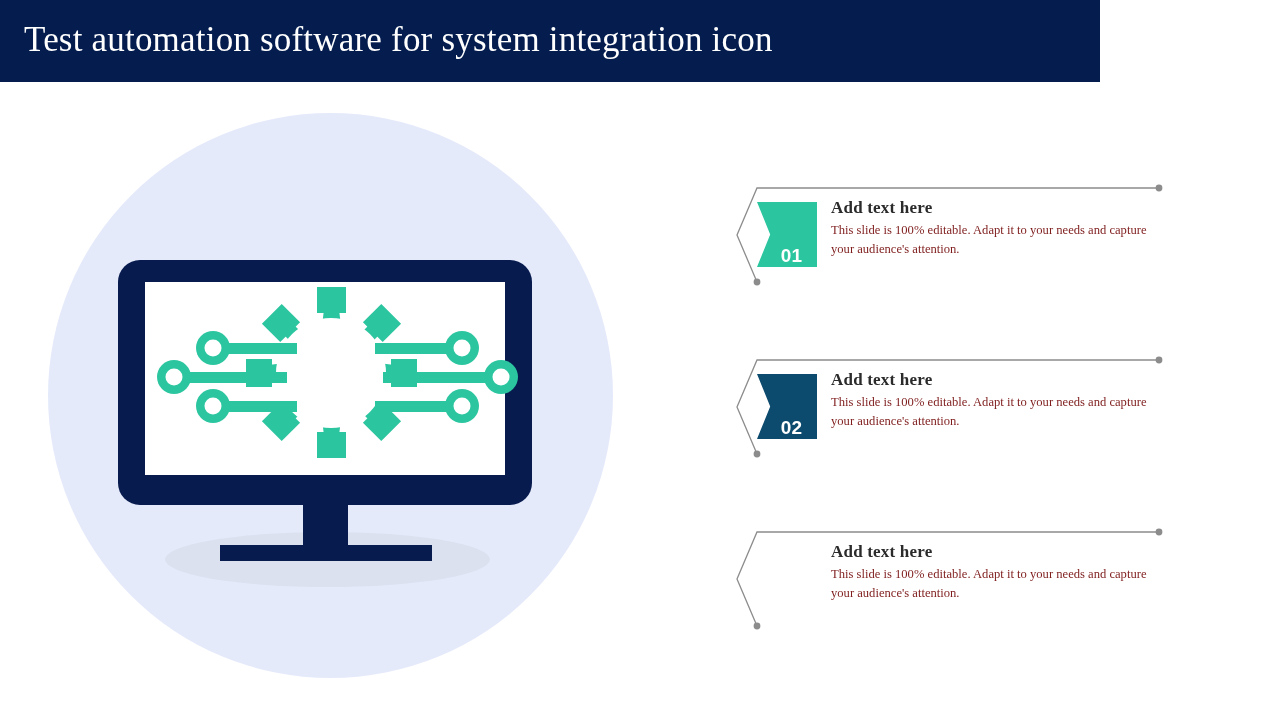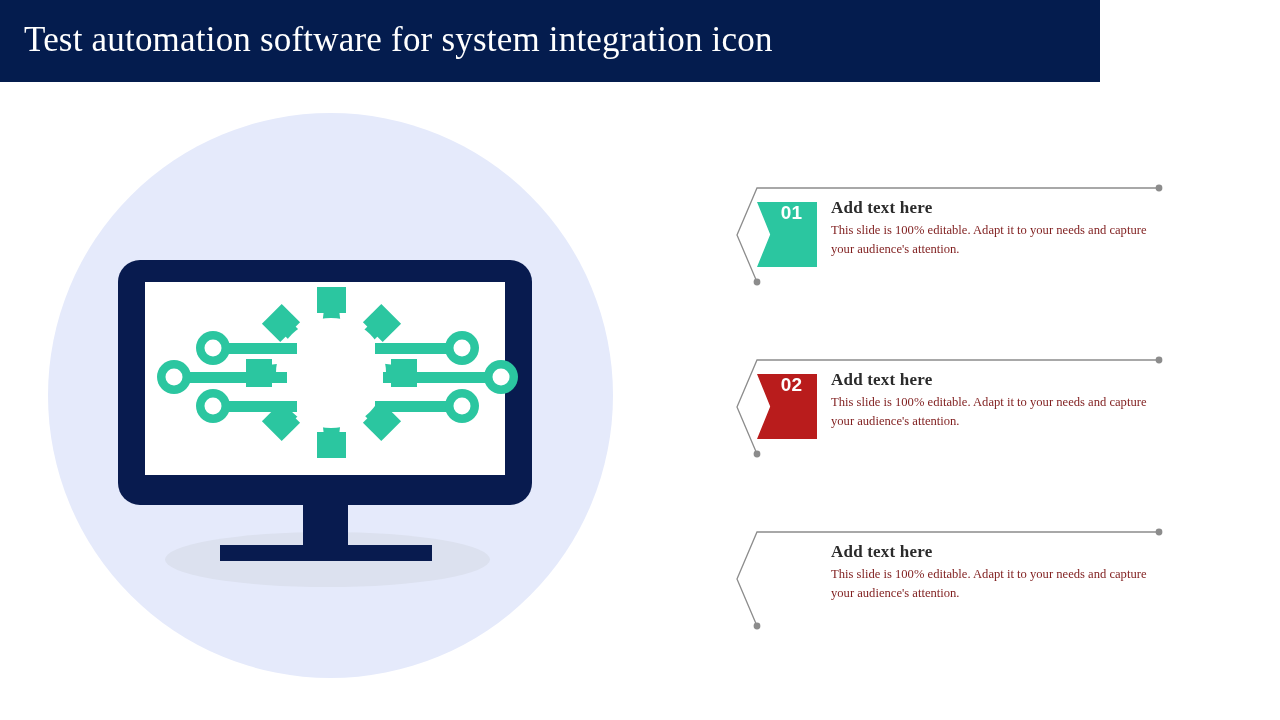--- a/index.html
+++ b/index.html
@@ -93,21 +93,21 @@
     height: 115px;
     overflow: visible;
   }
   .badge {
     position: absolute;
     left: 22px;
     top: 24px;
     width: 60px;
     height: 65px;
     display: flex;
-    align-items: flex-start;
+    align-items: flex-end;
     justify-content: center;
     clip-path: polygon(0% 0%, 100% 0%, 100% 100%, 0% 100%, 22% 50%);
   }
   .badge-num {
     font-family: "Liberation Sans", sans-serif;
     font-size: 19px;
     font-weight: 700;
     color: #ffffff;
     padding-left: 9px;
     letter-spacing: 0.3px;
@@ -239,21 +239,21 @@
         <div class="step-body">This slide is 100% editable. Adapt it to your needs and capture your audience's attention.</div>
       </div>
     </div>
 
     <div class="step" style="top:172px;">
       <svg class="step-bracket" viewBox="0 0 440 115">
         <polyline points="424,10 22,10 2,57 22,104" fill="none" stroke="#8C8C8C" stroke-width="1.3"></polyline>
         <circle cx="424" cy="10" r="3.4" fill="#8C8C8C"></circle>
         <circle cx="22" cy="104" r="3.4" fill="#8C8C8C"></circle>
       </svg>
-      <div class="badge" style="background:#b91c1c;">
+      <div class="badge" style="background:#0c4a6e;">
         <span class="badge-num">02</span>
       </div>
       <div class="step-text">
         <div class="step-heading">Add text here</div>
         <div class="step-body">This slide is 100% editable. Adapt it to your needs and capture your audience's attention.</div>
       </div>
     </div>
 
     <div class="step" style="top:344px;">
       <svg class="step-bracket" viewBox="0 0 440 115">

